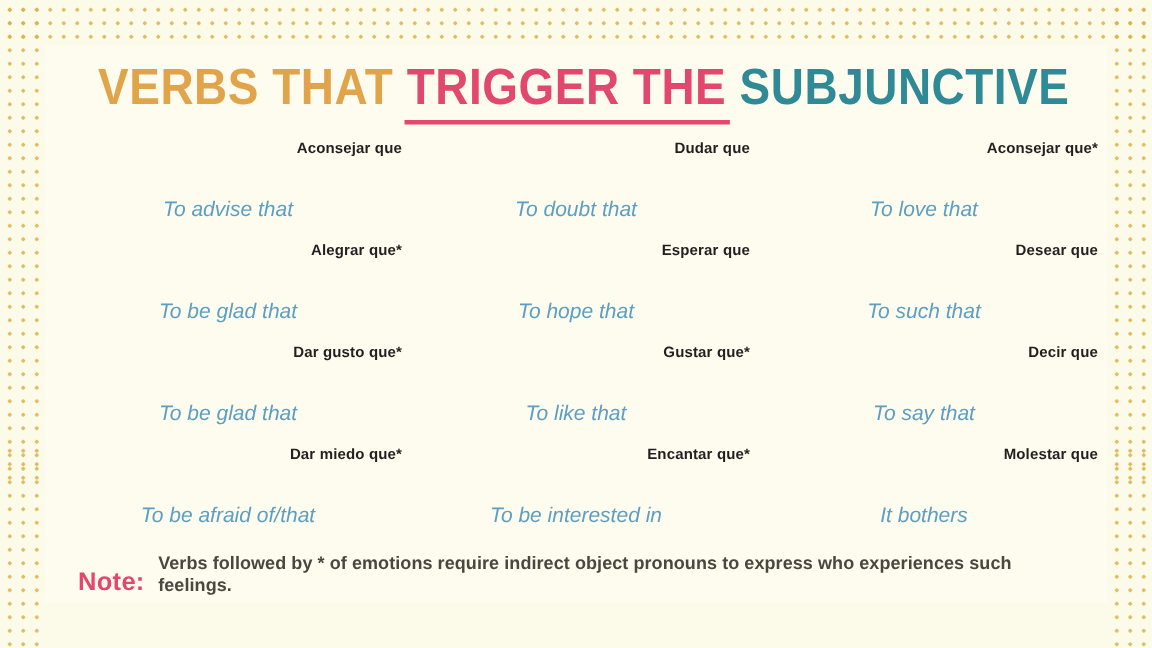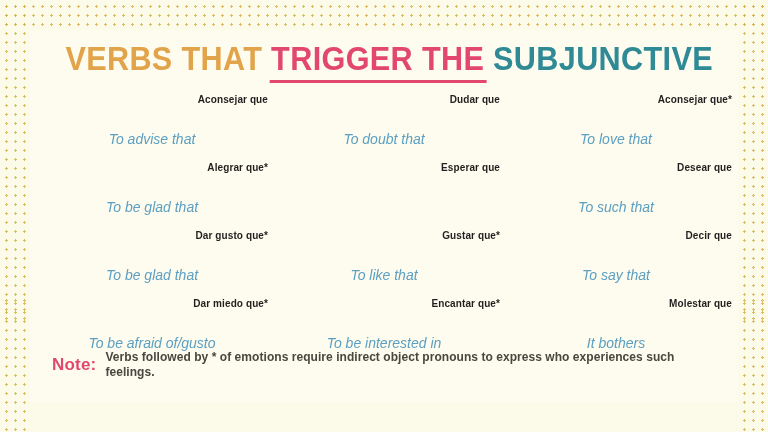--- a/index.html
+++ b/index.html
@@ -79,22 +79,22 @@
     display:block;
     font-size:14px;
     font-style:italic;
     color:#5C9FC2;
     line-height:20px;
     margin-top:19px;
   }
 
   
   .note{
-    position:absolute;left:22px;bottom:22px;width:670px;
-    display:flex;align-items:center;gap:9px;
+    position:absolute;left:22px;bottom:4px;width:670px;
+    display:flex;align-items:flex-end;gap:9px;
   }
   .note-label{
     font-size:17px;font-weight:bold;color:#E2486F;
     letter-spacing:.2px;flex:none;
   }
   .note-text{
     font-size:12px;color:#4A4640;line-height:15px;
     letter-spacing:.05px;
     font-weight:bold;
   }
@@ -130,20 +130,21 @@
         <span class="verb">Aconsejar que*</span>
         <span class="trans">To love that</span>
       </div>
 
       <div class="cell">
         <span class="verb">Alegrar que*</span>
         <span class="trans">To be glad that</span>
       </div>
       <div class="cell">
         <span class="verb">Esperar que</span>
+        <span class="trans">To hope that</span>
       </div>
       <div class="cell">
         <span class="verb">Desear que</span>
         <span class="trans">To such that</span>
       </div>
 
       <div class="cell">
         <span class="verb">Dar gusto que*</span>
         <span class="trans">To be glad that</span>
       </div>
@@ -151,21 +152,21 @@
         <span class="verb">Gustar que*</span>
         <span class="trans">To like that</span>
       </div>
       <div class="cell">
         <span class="verb">Decir que</span>
         <span class="trans">To say that</span>
       </div>
 
       <div class="cell">
         <span class="verb">Dar miedo que*</span>
-        <span class="trans">To be afraid of/gusto</span>
+        <span class="trans">To be afraid of/that</span>
       </div>
       <div class="cell">
         <span class="verb">Encantar que*</span>
         <span class="trans">To be interested in</span>
       </div>
       <div class="cell">
         <span class="verb">Molestar que</span>
         <span class="trans">It bothers</span>
       </div>
     </div>

